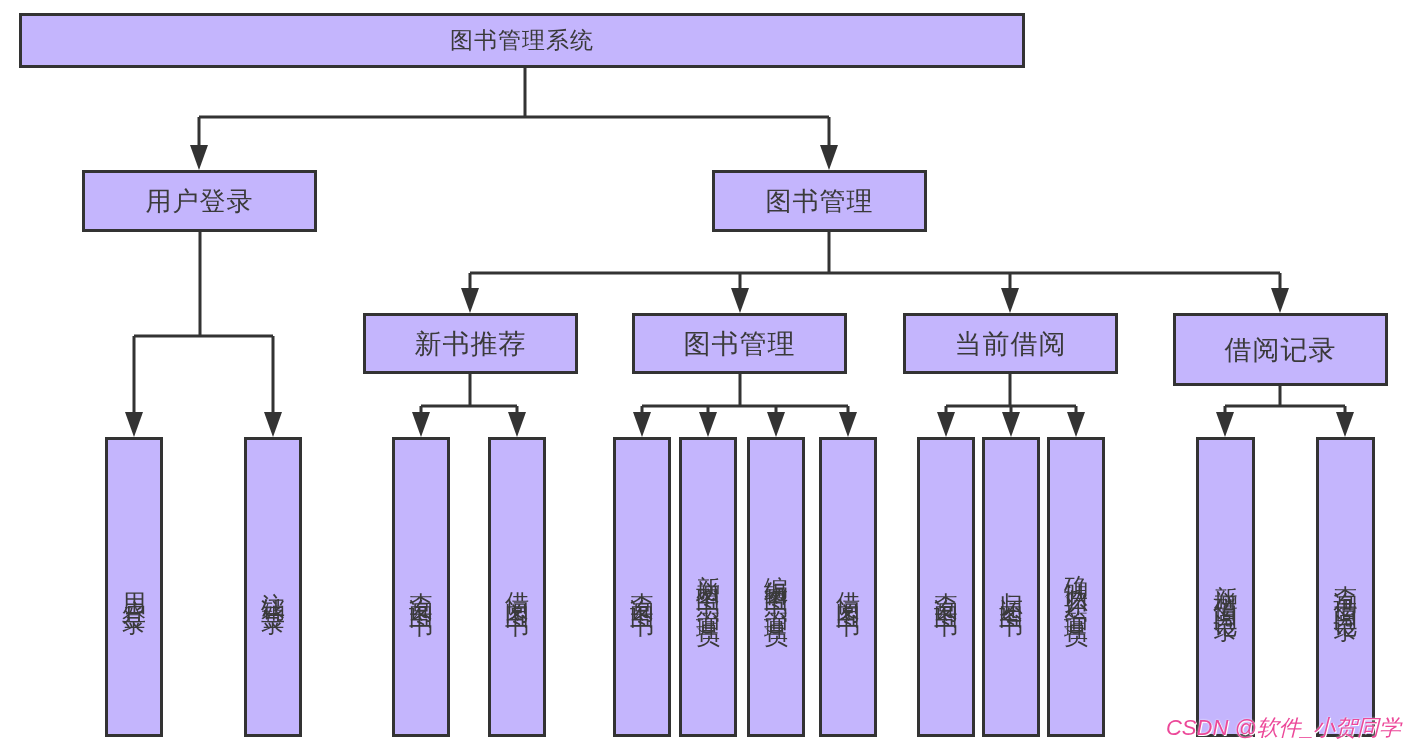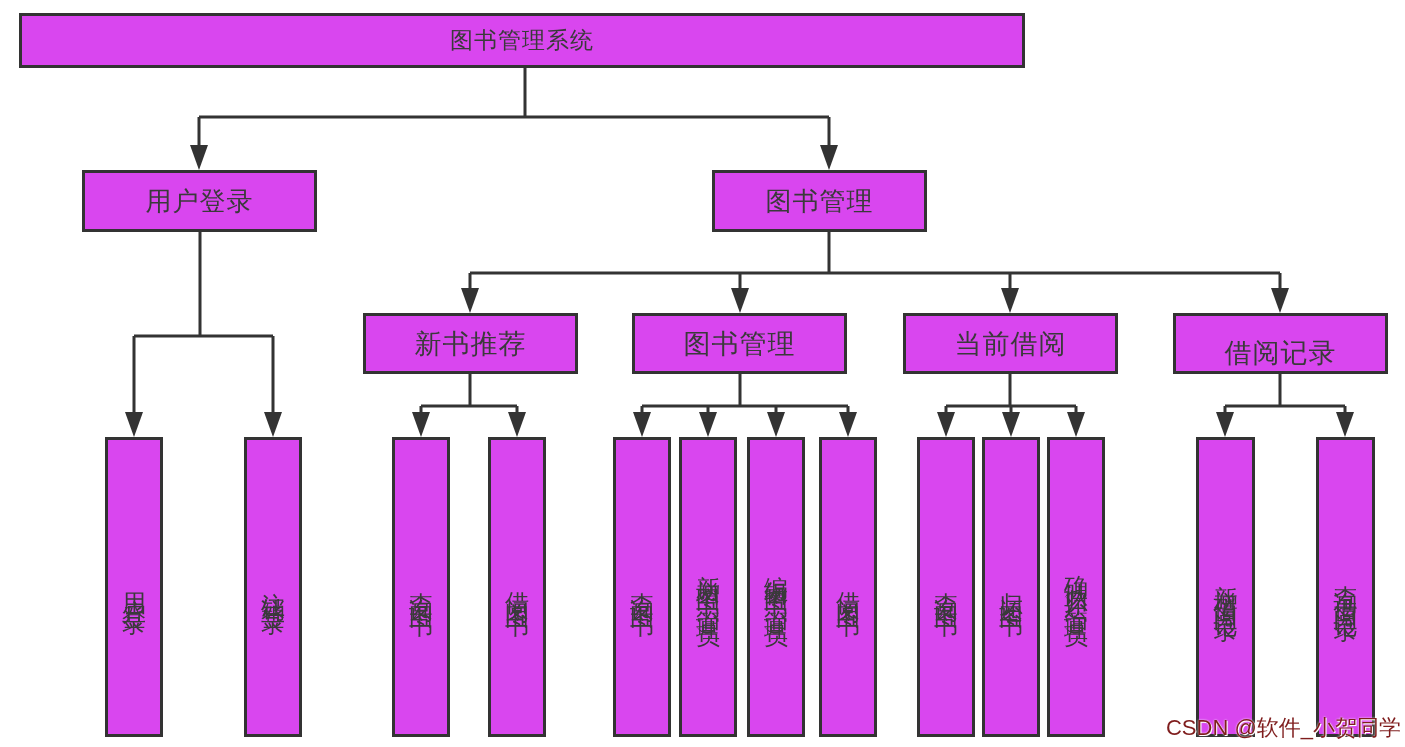--- a/index.html
+++ b/index.html
@@ -23,21 +23,21 @@
     fill: none;
   }
   #connectors polygon {
     fill: #333333;
     stroke: none;
   }
   .node {
     position: absolute;
     box-sizing: border-box;
     border: 3px solid #333333;
-    background: #d946ef;
+    background: #c4b5fd;
     color: #3a3a3a;
     display: flex;
     align-items: center;
     justify-content: center;
     z-index: 2;
   }
   .root-node  { font-size: 23px; letter-spacing: 1px; }
   .l2-node    { font-size: 26px; letter-spacing: 1px; }
   .l3-node    { font-size: 27px; letter-spacing: 1px; }
   .leaf-node span {
@@ -47,23 +47,24 @@
     letter-spacing: 7px;
     line-height: 1;
     white-space: nowrap;
   }
   #watermark {
     position: absolute;
     right: 4px;
     top: 713px;
     z-index: 3;
     font-size: 22px;
-    color: #7f1d1d;
+    color: #ec4899;
     text-shadow: 0 0 2px #ffffff, 1px 1px 0 #ffffff;
     white-space: nowrap;
+    font-style: italic;
   }
 </style>
 </head>
 <body>
 
 <div id="stage">
 
   <svg id="connectors" viewBox="0 0 1405 747" xmlns="http://www.w3.org/2000/svg">
     <g>
       <path d="M525 68 V117 M199 117 H829 M199 117 V152 M829 117 V152"></path>
@@ -120,21 +121,21 @@
 
   <div class="node l3-node" style="left:363px; top:313px; width:215px; height:61px;justify-content:center;">
     <span>新书推荐</span>
   </div>
   <div class="node l3-node" style="left:632px; top:313px; width:215px; height:61px;">
     <span>图书管理</span>
   </div>
   <div class="node l3-node" style="left:903px; top:313px; width:215px; height:61px;">
     <span>当前借阅</span>
   </div>
-  <div class="node l3-node" style="left:1173px; top:313px; width:215px; height:61px;align-items:flex-end;">
+  <div class="node l3-node" style="left:1173px; top:313px; width:215px; height:73px;">
     <span>借阅记录</span>
   </div>
 
   <div class="node leaf-node" style="left:105px; top:437px; width:58px; height:300px;">
     <span>用户登录</span>
   </div>
   <div class="node leaf-node" style="left:244px; top:437px; width:58px; height:300px;">
     <span>注销登录</span>
   </div>
   <div class="node leaf-node" style="left:392px; top:437px; width:58px; height:300px;">

